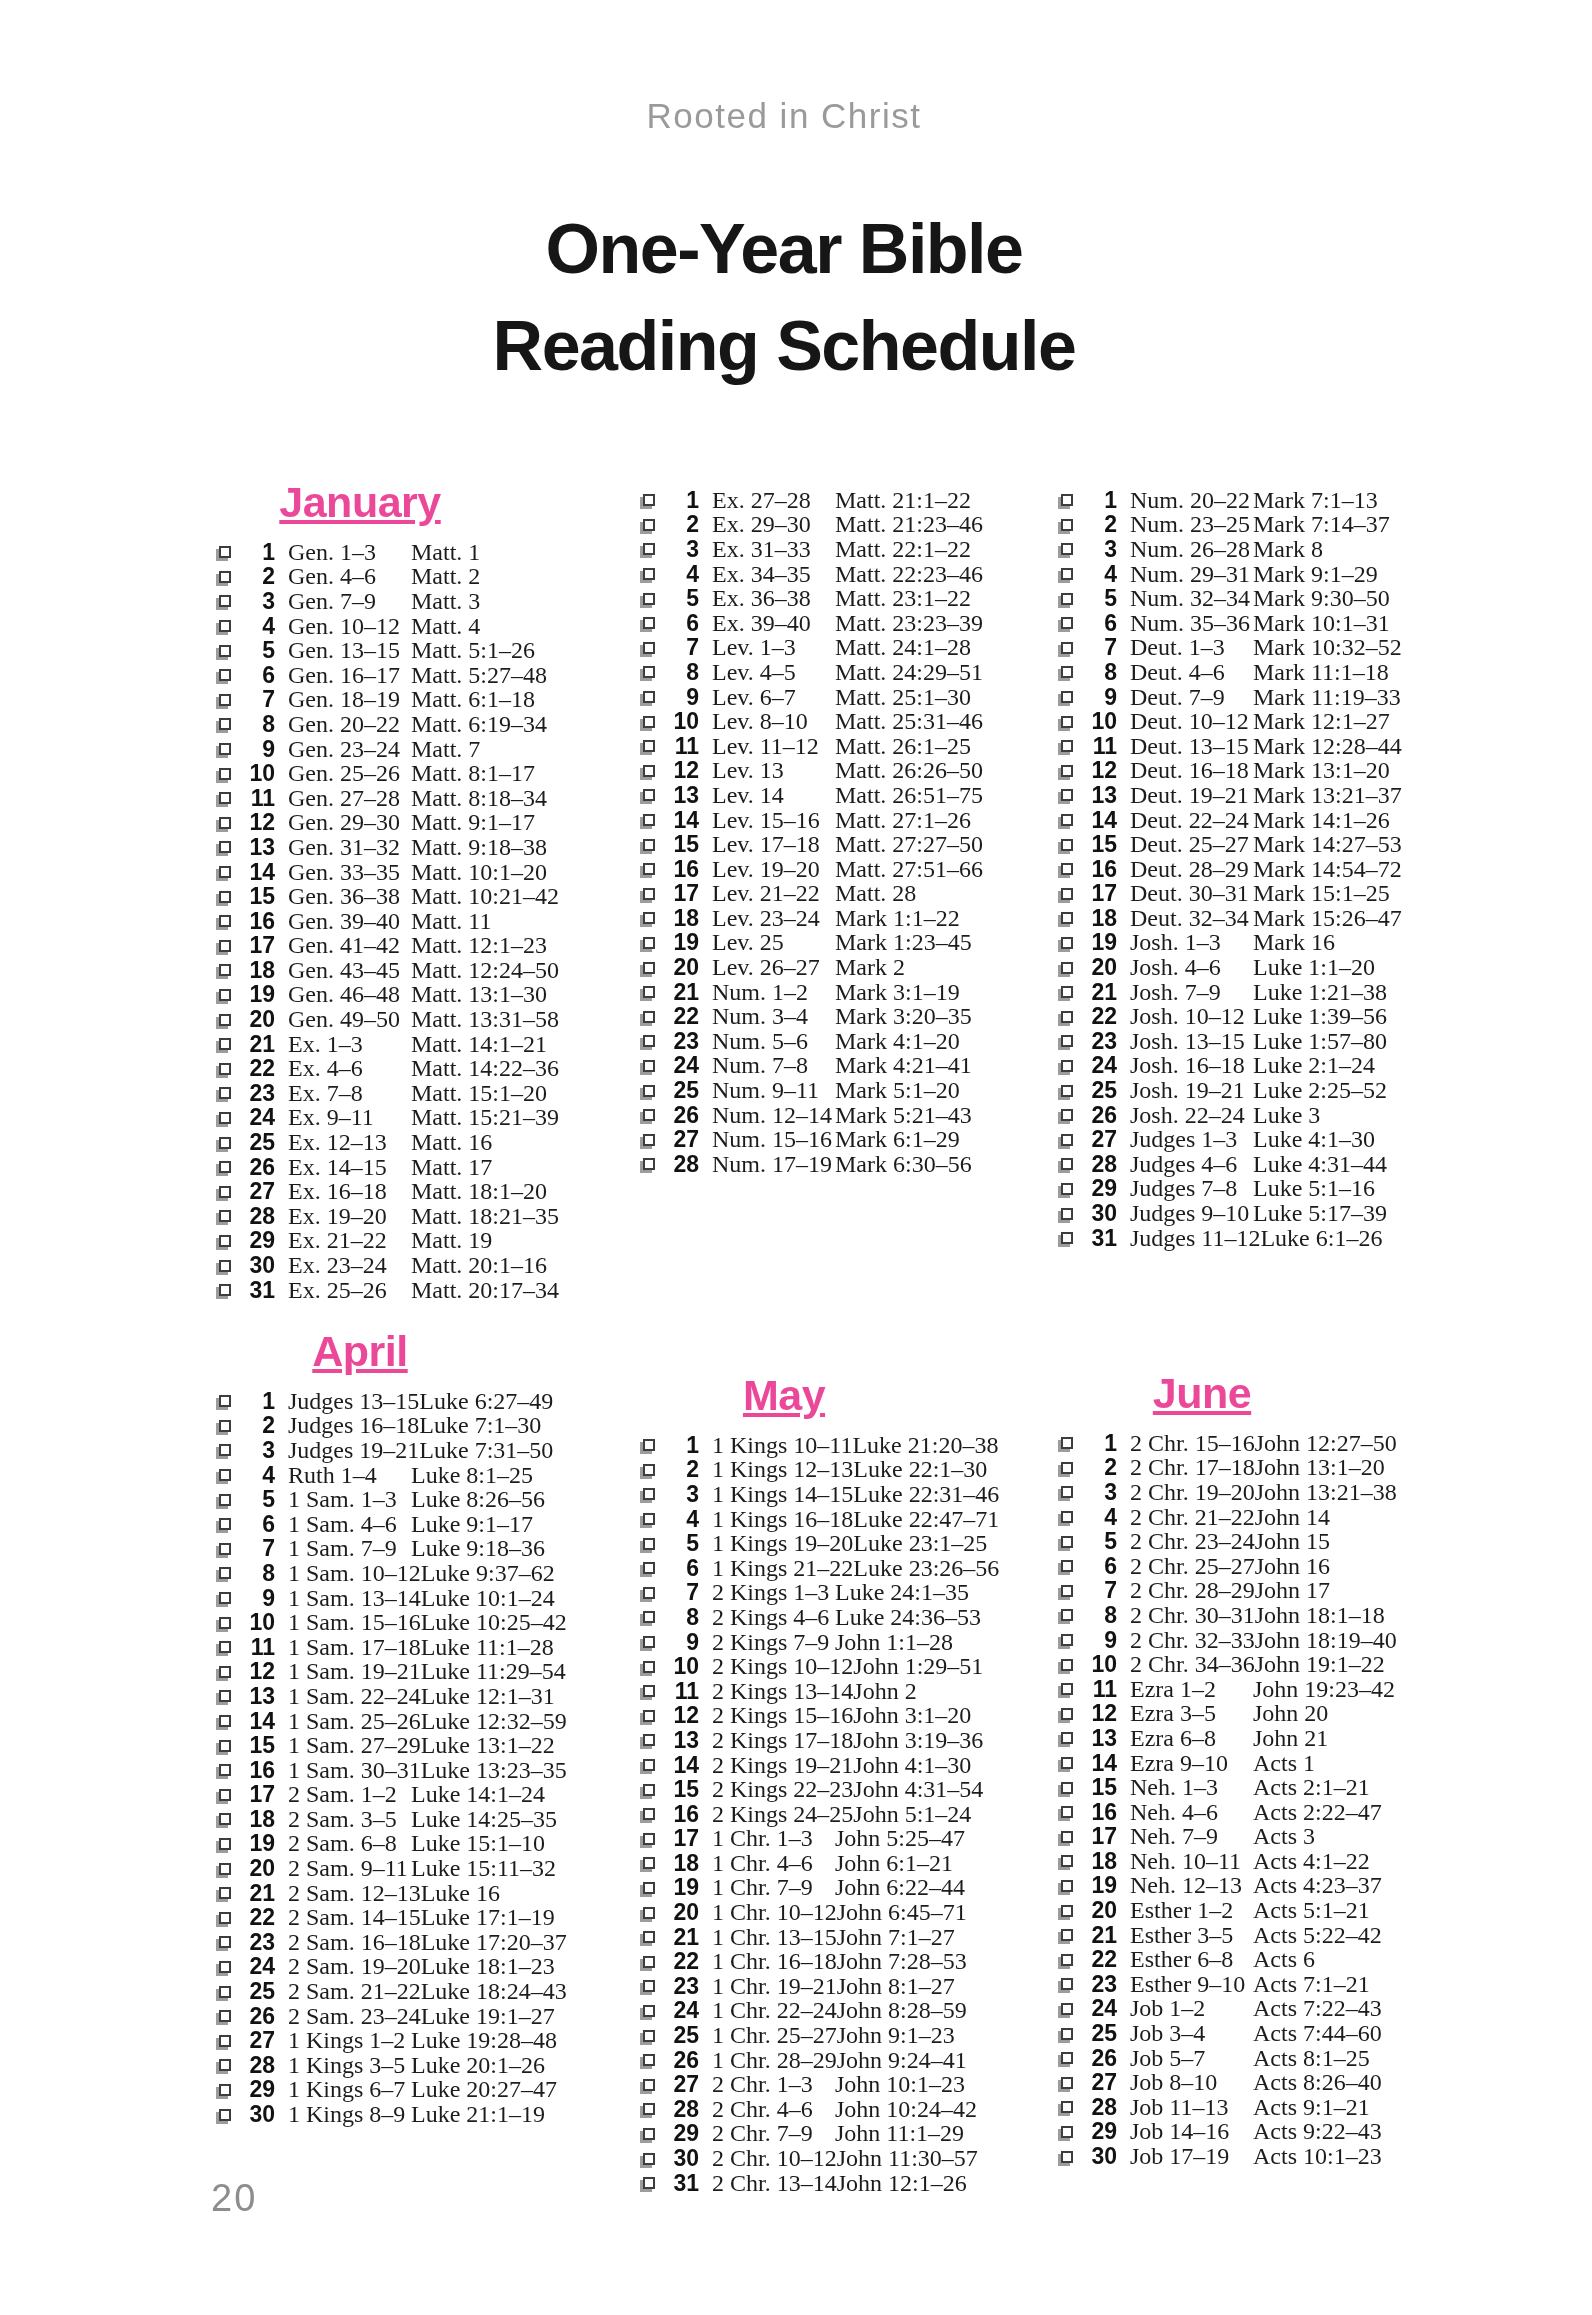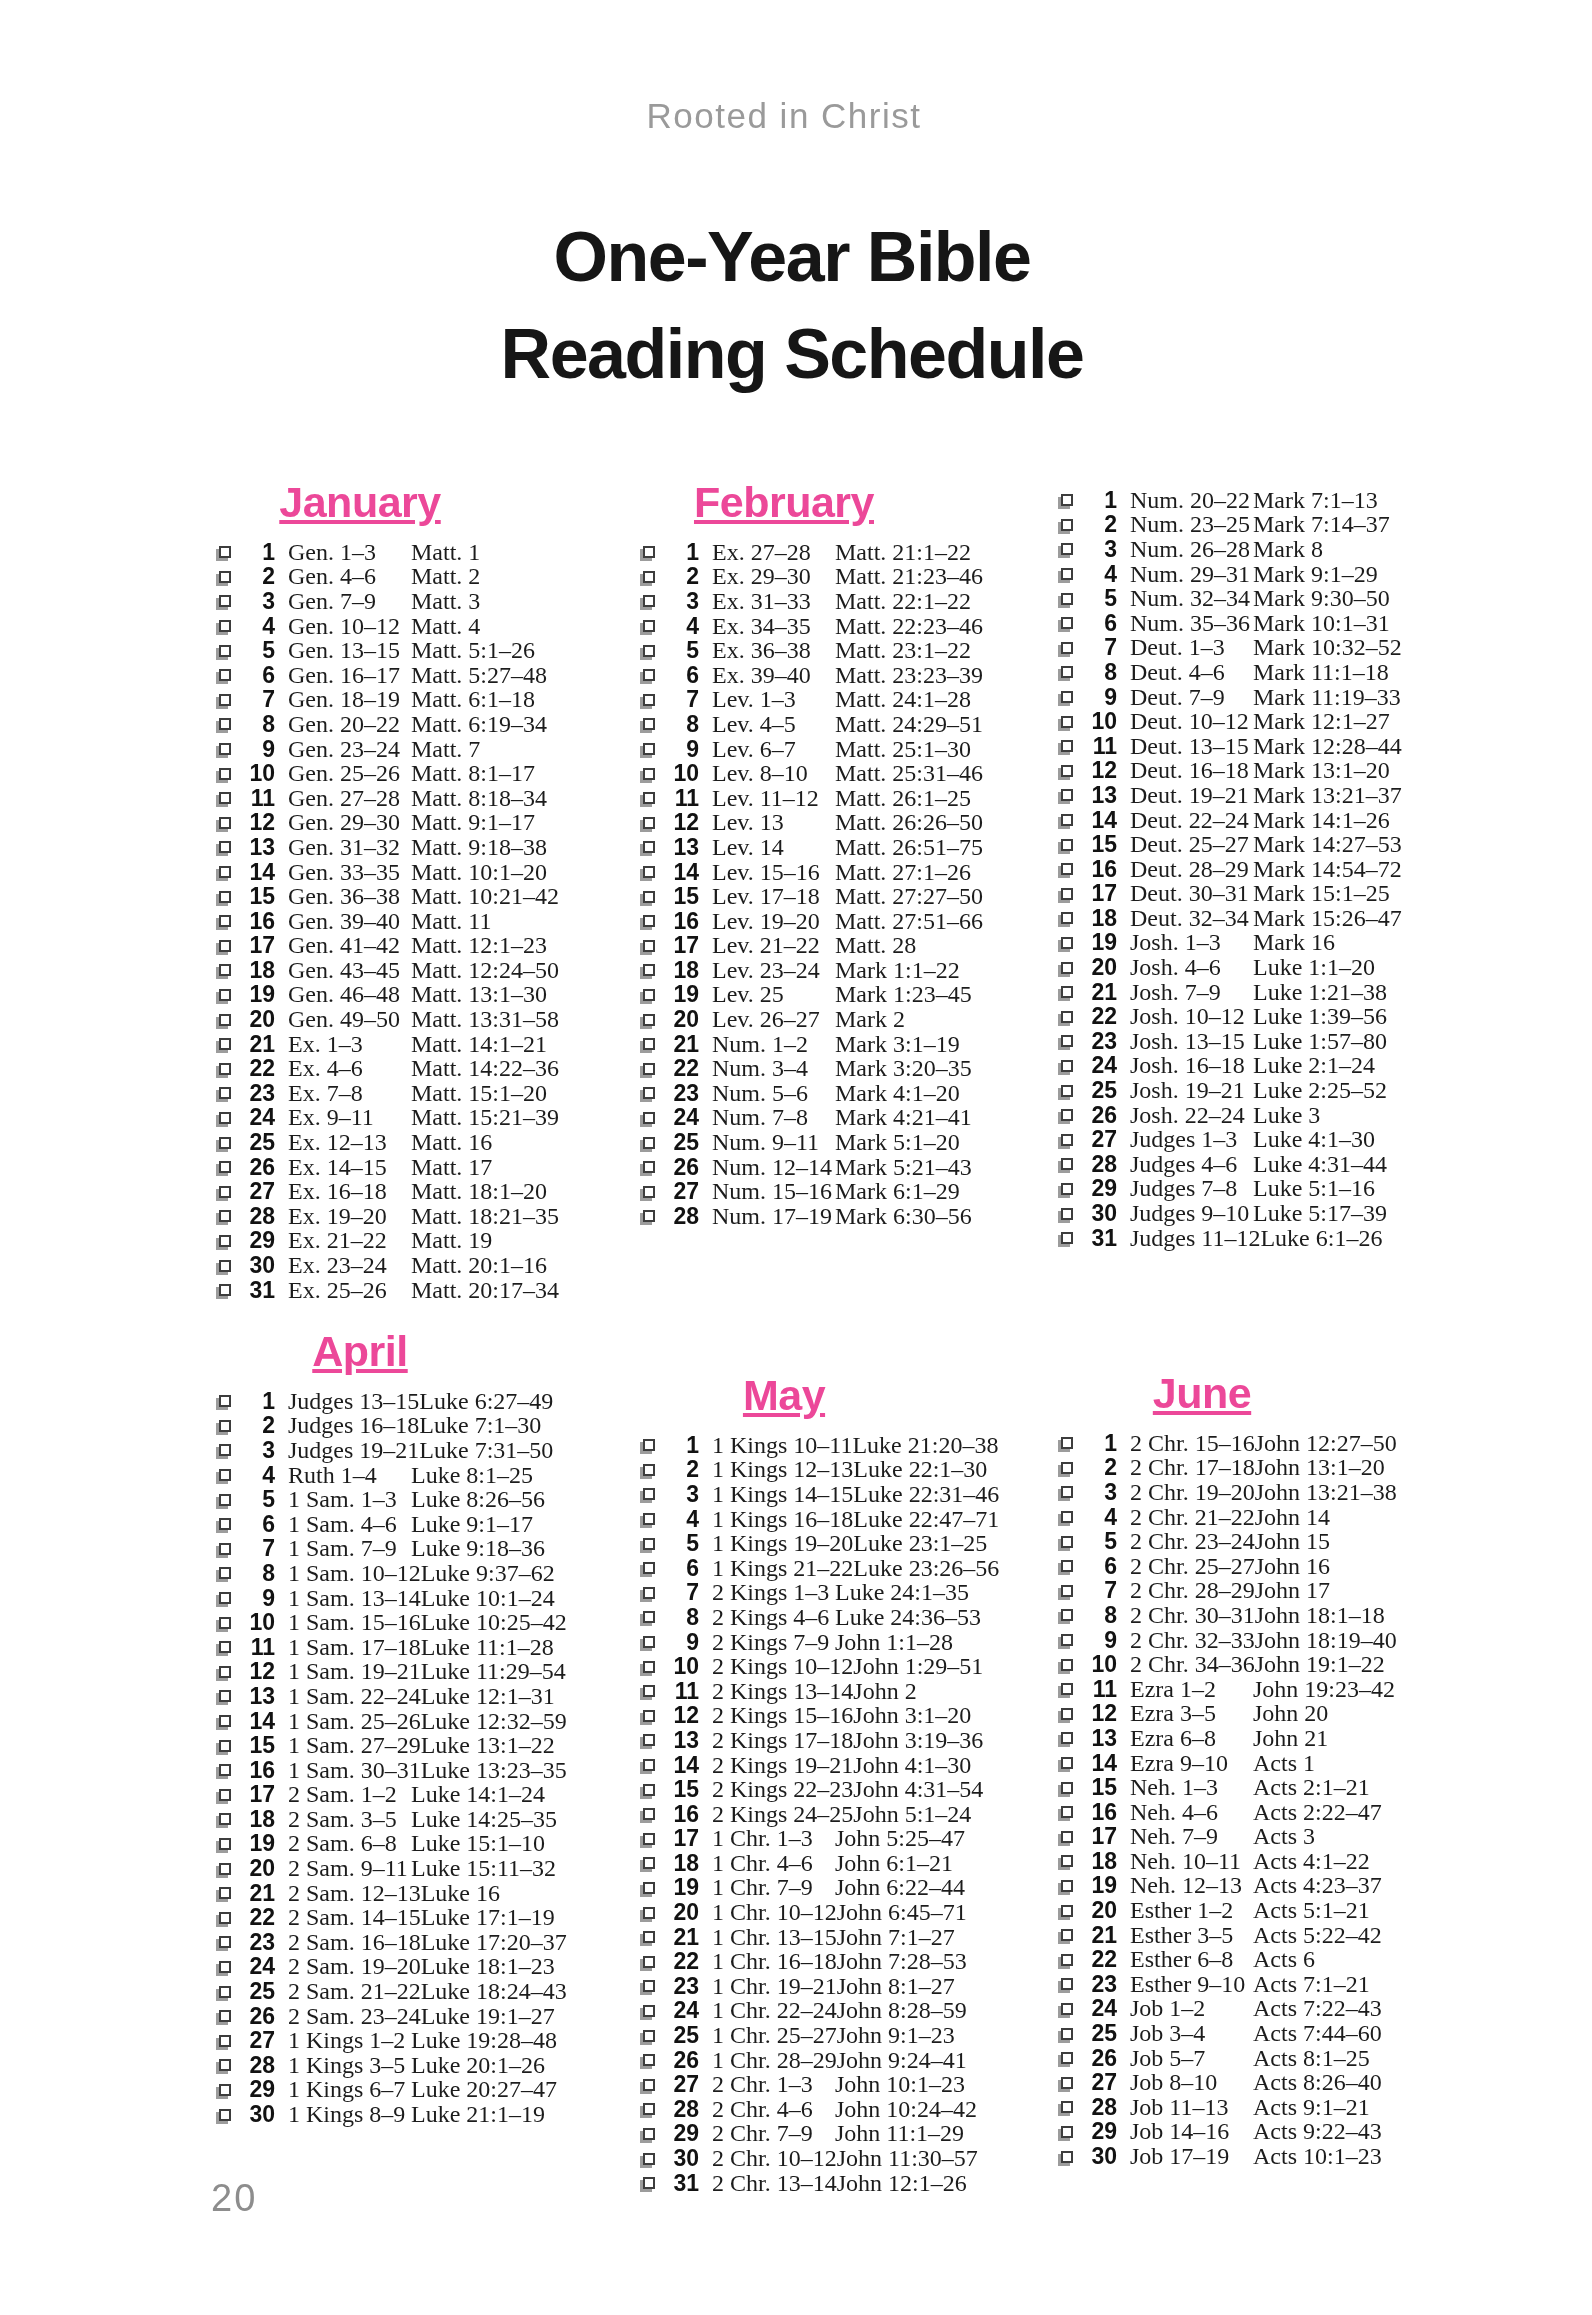--- a/index.html
+++ b/index.html
@@ -17,21 +17,21 @@
     text-align: center;
     font-family: "Liberation Sans", sans-serif;
     font-size: 35px;
     font-weight: 400;
     color: #9a9a9a;
     letter-spacing: 1.5px;
   }
   .title {
     position: absolute;
     top: 201px; left: 0; width: 100%;
-    margin: 8px;
+    margin: 0;
     text-align: center;
     font-family: "Liberation Sans", sans-serif;
     font-weight: 700;
     font-size: 70px;
     line-height: 97px;
     letter-spacing: -1.5px;
     color: #161616;
   }
   .month { position: absolute; width: 378px; }
   .m0 { left: 171px;  top: 476px; }
@@ -293,21 +293,20 @@
         <div class="day-row">
           <span class="cb"></span>
           <span class="daynum">31</span>
           <span class="ot">Ex. 25–26</span>
           <span class="nt">Matt. 20:17–34</span>
         </div>
       </div>
   </section>
 
   <section class="month m1">
-    <h2>February</h2>
     <div class="rows">
         <div class="day-row">
           <span class="cb"></span>
           <span class="daynum">1</span>
           <span class="ot">Ex. 27–28</span>
           <span class="nt">Matt. 21:1–22</span>
         </div>
         <div class="day-row">
           <span class="cb"></span>
           <span class="daynum">2</span>

